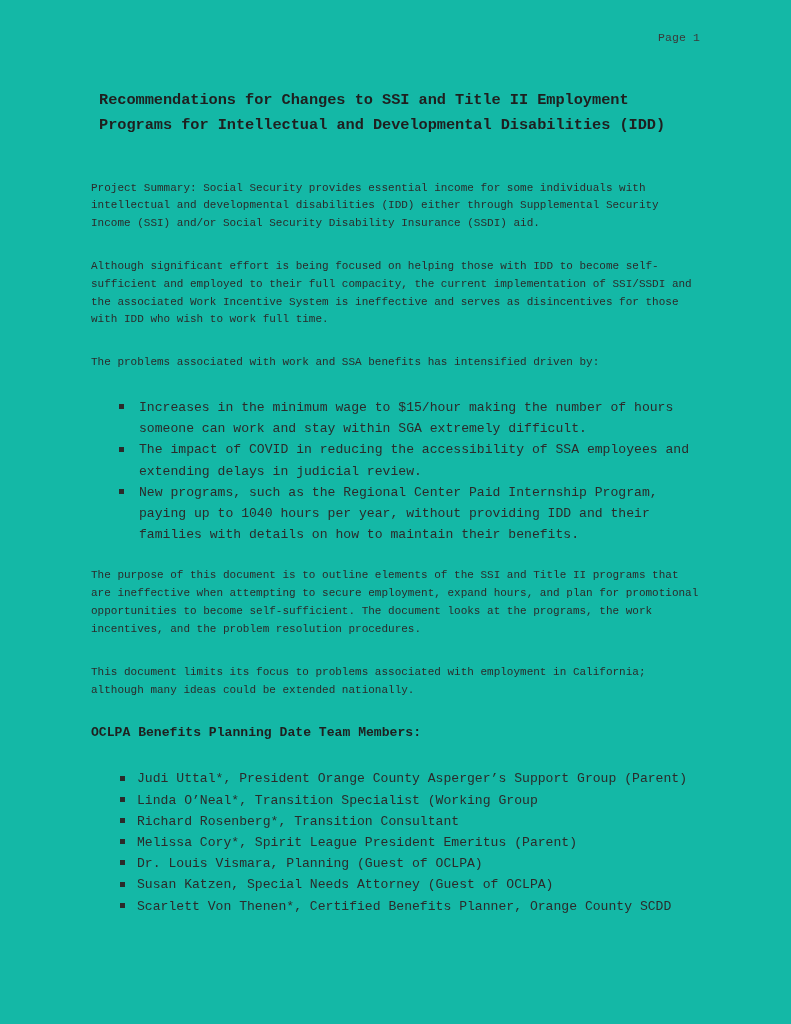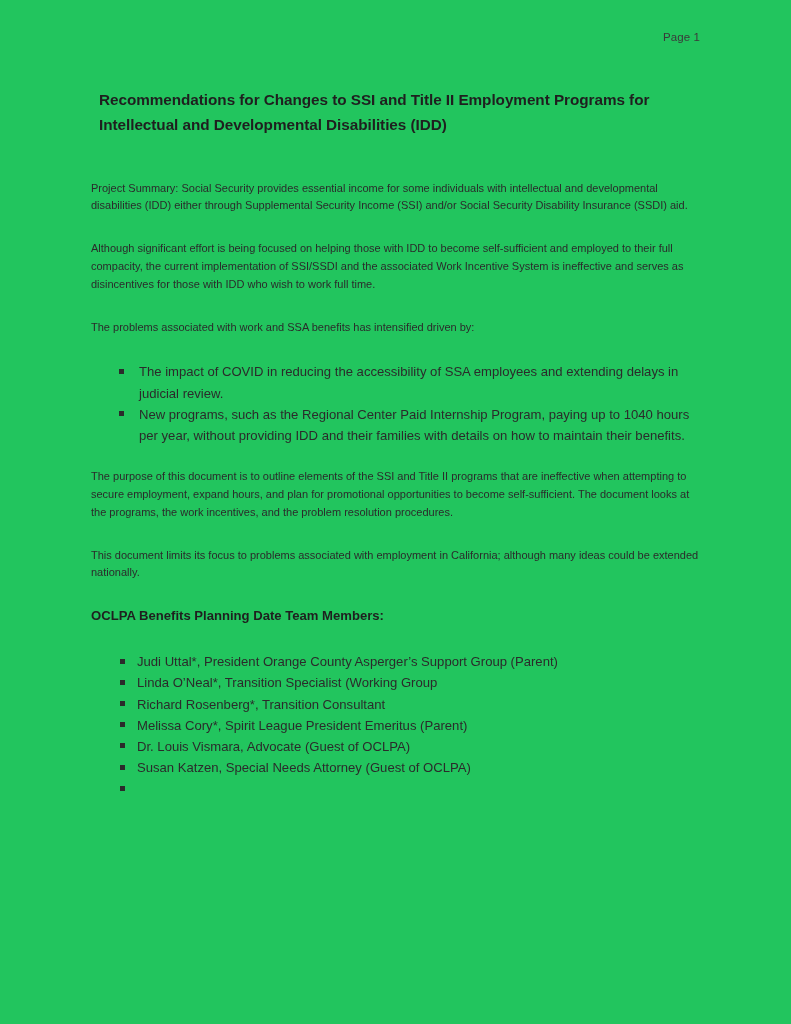--- a/index.html
+++ b/index.html
@@ -8,23 +8,24 @@
     background: #ffffff;
   }
   body {
     font-family: "Liberation Sans", sans-serif;
     color: #2b2b2b;
   }
   .page {
     position: relative;
     width: 791px;
     height: 1024px;
-    background: #22c55e;
+    background: #14b8a6;
     overflow: hidden;
     box-sizing: border-box;
+    font-family: Liberation Mono, monospace;
   }
   .page-header {
     position: absolute;
     top: 31px;
     right: 91px;
     font-size: 11.5px;
     color: #3a3a3a;
     letter-spacing: 0.1px;
   }
   .content {
@@ -119,20 +120,24 @@
 
     <div class="gap-12"></div>
 
     <p class="body-par">The problems associated with work and SSA benefits has intensified driven by:</p>
 
     <div class="gap-12"></div>
 
     <ul class="sq-list gap-after">
       <li>
         <span class="marker"></span>
+        <span>Increases in the minimum wage to $15/hour making the number of hours someone can work and stay within SGA extremely difficult.</span>
+      </li>
+      <li>
+        <span class="marker"></span>
         <span>The impact of COVID in reducing the accessibility of SSA employees and extending delays in judicial review.</span>
       </li>
       <li>
         <span class="marker"></span>
         <span>New programs, such as the Regional Center Paid Internship Program, paying up to 1040 hours per year, without providing IDD and their families with details on how to maintain their benefits.</span>
       </li>
     </ul>
 
     <p class="body-par">The purpose of this document is to outline elements of the SSI and Title II programs that are ineffective when attempting to secure employment, expand hours, and plan for promotional opportunities to become self-sufficient.  The document looks at the programs, the work incentives, and the problem resolution procedures.</p>
 
@@ -158,27 +163,28 @@
       <li>
         <span class="marker"></span>
         <span>Richard Rosenberg*, Transition Consultant</span>
       </li>
       <li>
         <span class="marker"></span>
         <span>Melissa Cory*, Spirit League President Emeritus (Parent)</span>
       </li>
       <li>
         <span class="marker"></span>
-        <span>Dr. Louis Vismara, Advocate (Guest of OCLPA)</span>
+        <span>Dr. Louis Vismara, Planning (Guest of OCLPA)</span>
       </li>
       <li>
         <span class="marker"></span>
         <span>Susan Katzen, Special Needs Attorney (Guest of OCLPA)</span>
       </li>
       <li>
         <span class="marker"></span>
+        <span>Scarlett Von Thenen*, Certified Benefits Planner, Orange County SCDD</span>
       </li>
     </ul>
 
     <div class="gap-20"></div>
 
   </div>
 </div>
 
 </body></html>

